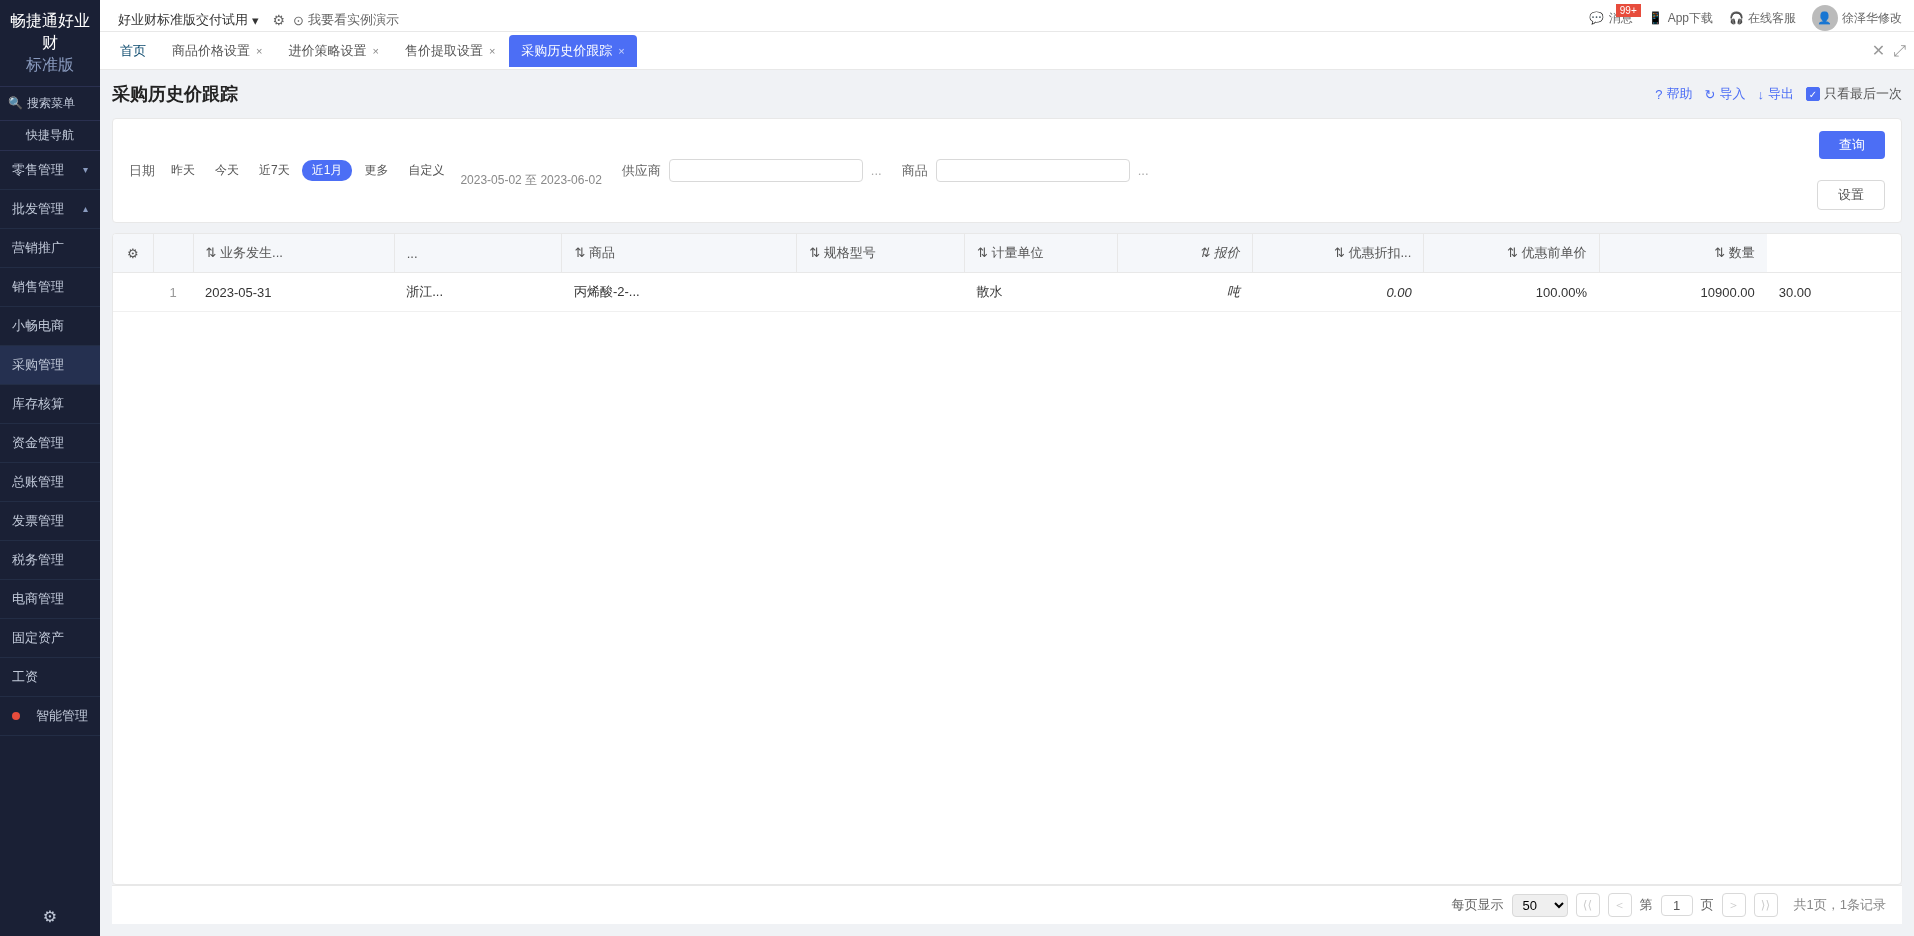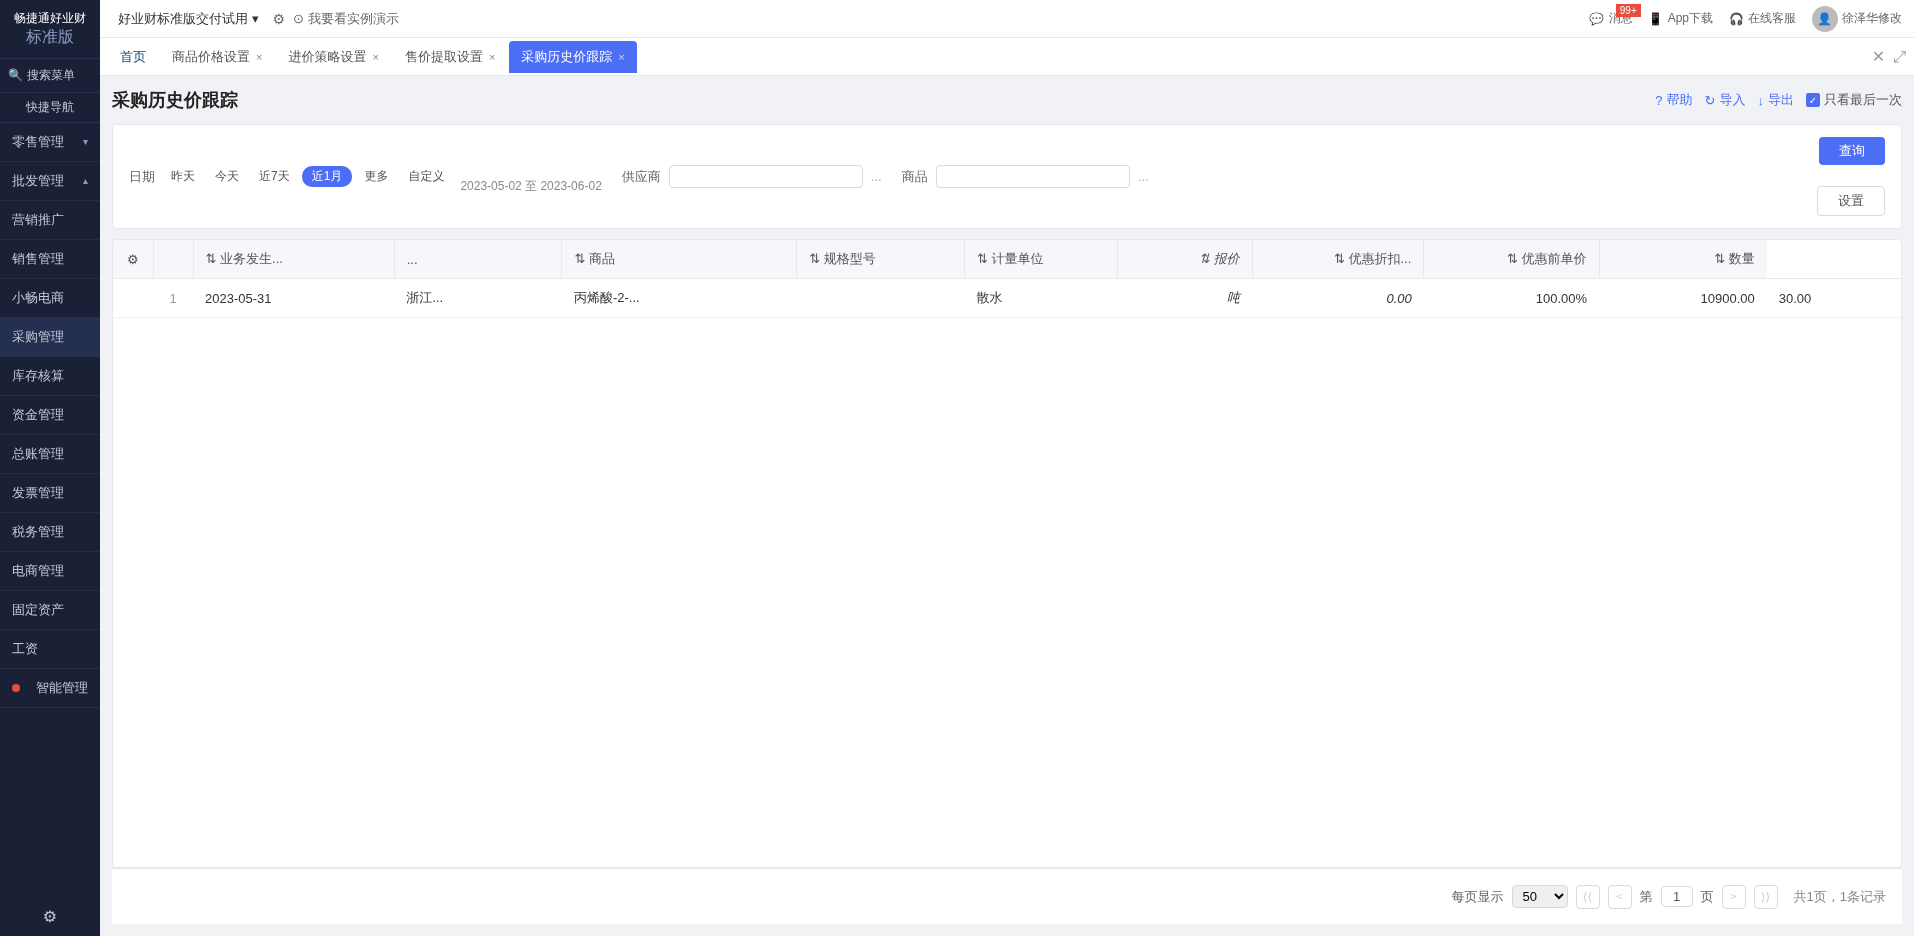--- a/index.html
+++ b/index.html
@@ -16,21 +16,21 @@
       height: 100%;
       overflow-y: auto;
     }
     .sidebar-logo {
       padding: 10px 8px;
       background: #1a2035;
       border-bottom: 1px solid #2a3050;
       text-align: center;
     }
     .sidebar-logo-text {
-      font-size: 12px;
+      font-size: 16px;
       color: #fff;
       line-height: 1.4;
     }
     .sidebar-logo-sub {
       font-size: 16px;
       color: #8a9bbf;
     }
     .sidebar-search {
       display: flex;
       align-items: center;
@@ -78,25 +78,25 @@
     
     .main {
       flex: 1;
       display: flex;
       flex-direction: column;
       overflow: hidden;
     }
 
     
     .topbar {
-      height: 38px;
+      height: 32px;
       background: #fff;
       border-bottom: 1px solid #e8e8e8;
       display: flex;
-      align-items: center;
+      align-items: flex-end;
       padding: 0 12px;
       gap: 12px;
     }
     .topbar-left {
       display: flex;
       align-items: center;
       gap: 8px;
       flex: 1;
     }
     .topbar-dropdown {
@@ -397,21 +397,21 @@
     .col-product { min-width: 140px; }
     .col-spec { min-width: 100px; }
     .col-unit { min-width: 80px; }
     .col-price { min-width: 80px; text-align: right; font-style: italic; }
     .col-discount { min-width: 100px; text-align: right; }
     .col-prediscount { min-width: 100px; text-align: right; }
     .col-qty { min-width: 80px; text-align: right; }
 
     
     .pagination {
-      height: 56px;
+      height: 39px;
       background: #fff;
       border-top: 1px solid #e8e8e8;
       display: flex;
       align-items: center;
       justify-content: flex-end;
       padding: 0 16px;
       gap: 8px;
       font-size: 13px;
       color: #555;
     }

